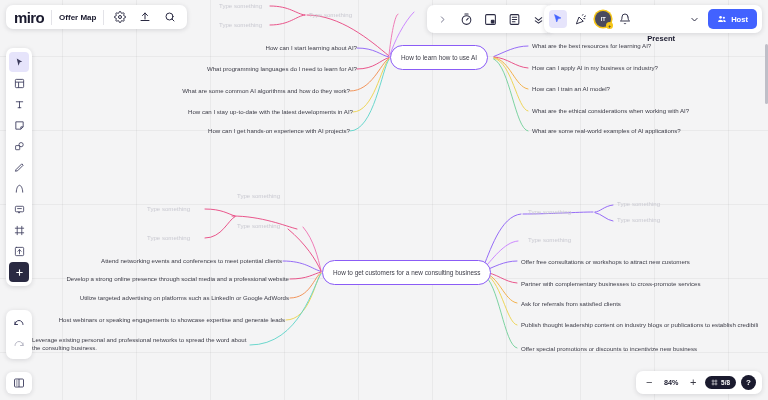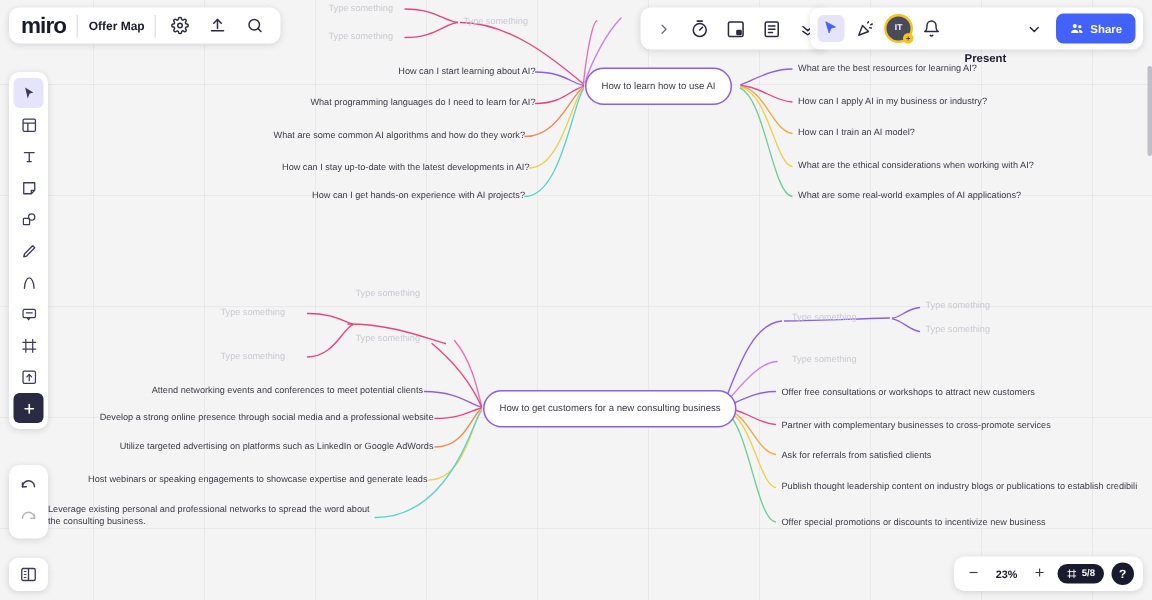--- a/index.html
+++ b/index.html
@@ -348,21 +348,21 @@
         <path d="M5 9l7 7 7-7"></path>
       </svg>
     </span>
     <button class="share">
       <svg width="10" height="10" viewBox="0 0 24 24" fill="#fff">
         <circle cx="8.5" cy="8" r="3.2"></circle>
           <circle cx="16.5" cy="9" r="2.6"></circle>
         <path d="M2.5 19c0-3.3 2.7-5.2 6-5.2s6 1.9 6 5.2z"></path>
         <path d="M15 13.8c3 0 6 1.6 6 5.2h-5z"></path>
       </svg>
-      <span>Share</span>
+      <span>Host</span>
     </button>
   </div>
 
   <div id="lefttool">
     <span class="tbtn sel">
       <svg width="11" height="11" viewBox="0 0 24 24" fill="#3b3b5c">
         <path d="M6 3l12 7.2-5.4 1.3L9.8 19z"></path>
       </svg>
     </span>
     <span class="tbtn">
@@ -444,21 +444,21 @@
   <div id="bottomleft">
     <svg width="12" height="12" viewBox="0 0 24 24" fill="none" stroke="#3b3b5c" stroke-width="1.8">
       <rect x="3" y="4" width="18" height="16" rx="2"></rect>
       <path d="M12 4v16"></path>
       <path d="M5.8 8h3.4M5.8 12h3.4M5.8 16h3.4" stroke-width="1.5"></path>
     </svg>
   </div>
 
   <div id="bottomright">
     <span class="zbtn">−</span>
-    <span class="zoomlvl">23%</span>
+    <span class="zoomlvl">84%</span>
     <span class="zbtn">+</span>
     <span class="framechip">
       <svg width="7" height="7" viewBox="0 0 24 24" fill="none" stroke="#fff" stroke-width="2">
         <path d="M7 2v20M17 2v20M2 7h20M2 17h20"></path>
       </svg>
       <span>5/8</span>
     </span>
     <span class="helpbtn">?</span>
   </div>
 

